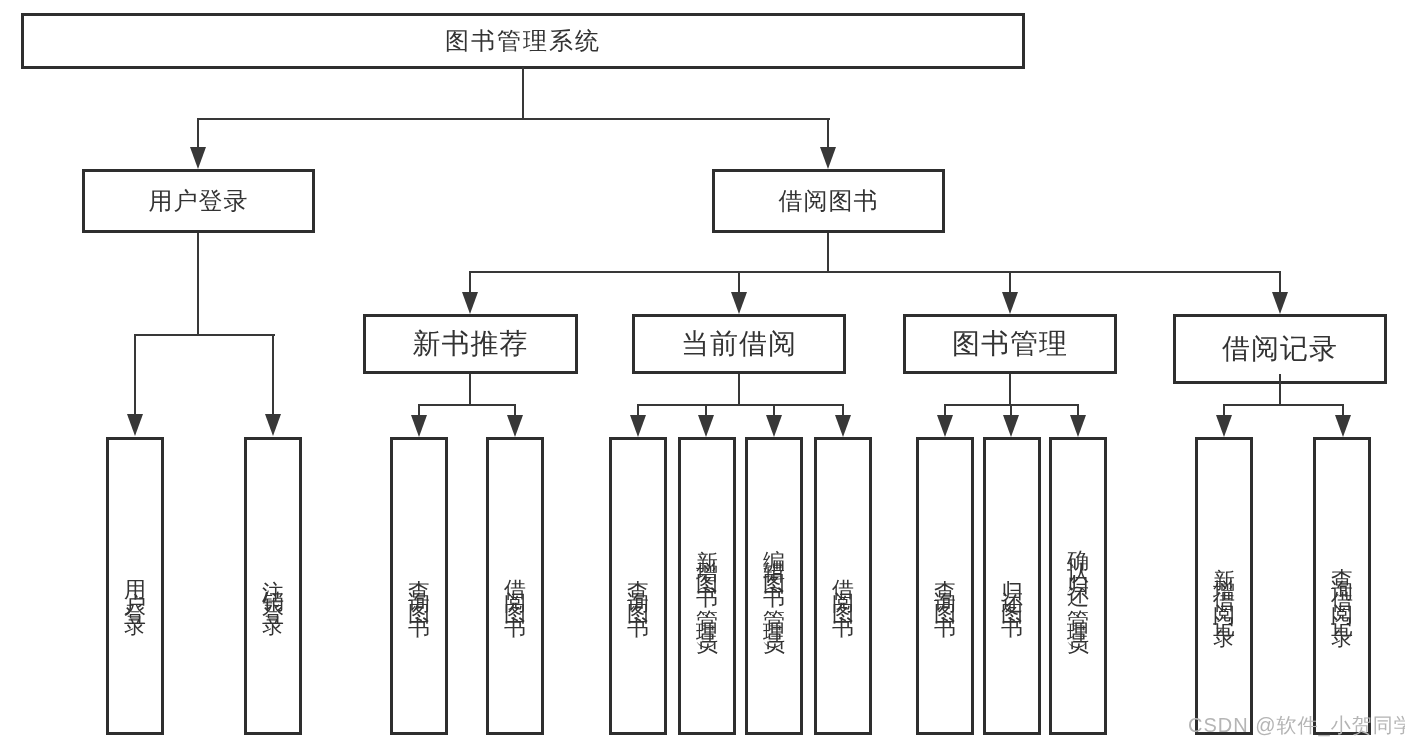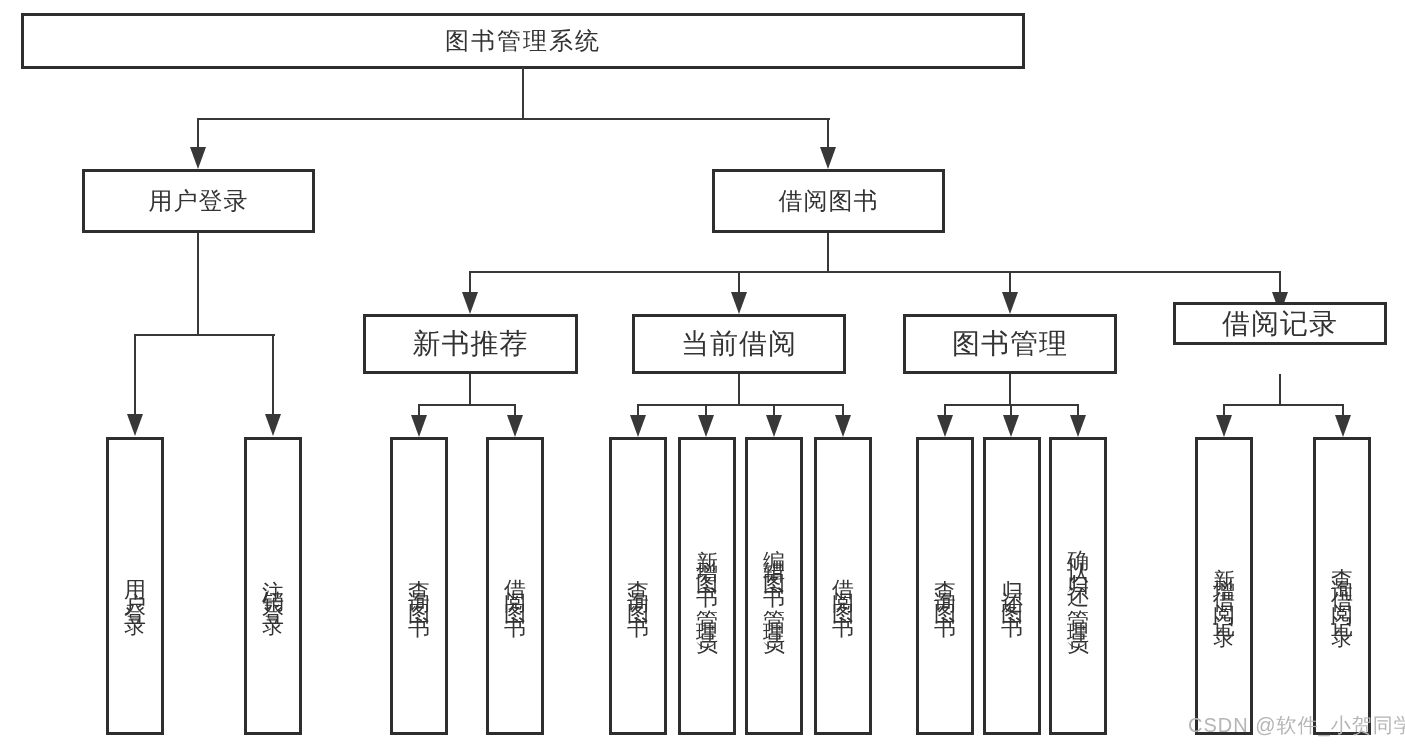--- a/index.html
+++ b/index.html
@@ -112,21 +112,21 @@
 
   <div class="node lvl3" style="left:363px; top:314px; width:215px; height:60px;">
     <span>新书推荐</span>
   </div>
   <div class="node lvl3" style="left:632px; top:314px; width:214px; height:60px;">
     <span>当前借阅</span>
   </div>
   <div class="node lvl3" style="left:903px; top:314px; width:214px; height:60px;">
     <span>图书管理</span>
   </div>
-  <div class="node lvl3" style="left:1173px; top:302px; width:214px; height:43px;">
+  <div class="node lvl3" style="left:1173px; top:314px; width:214px; height:70px;">
     <span>借阅记录</span>
   </div>
 
   <div class="vline" style="left:469px; top:374px; height:32px;"></div>
   <div class="hline" style="left:419px; top:404px; width:97px;"></div>
   <div class="vline" style="left:418px; top:404px; height:13px;"></div>
   <div class="arrow" style="left:411px; top:415px;"></div>
   <div class="vline" style="left:514px; top:404px; height:13px;"></div>
   <div class="arrow" style="left:507px; top:415px;"></div>
 

